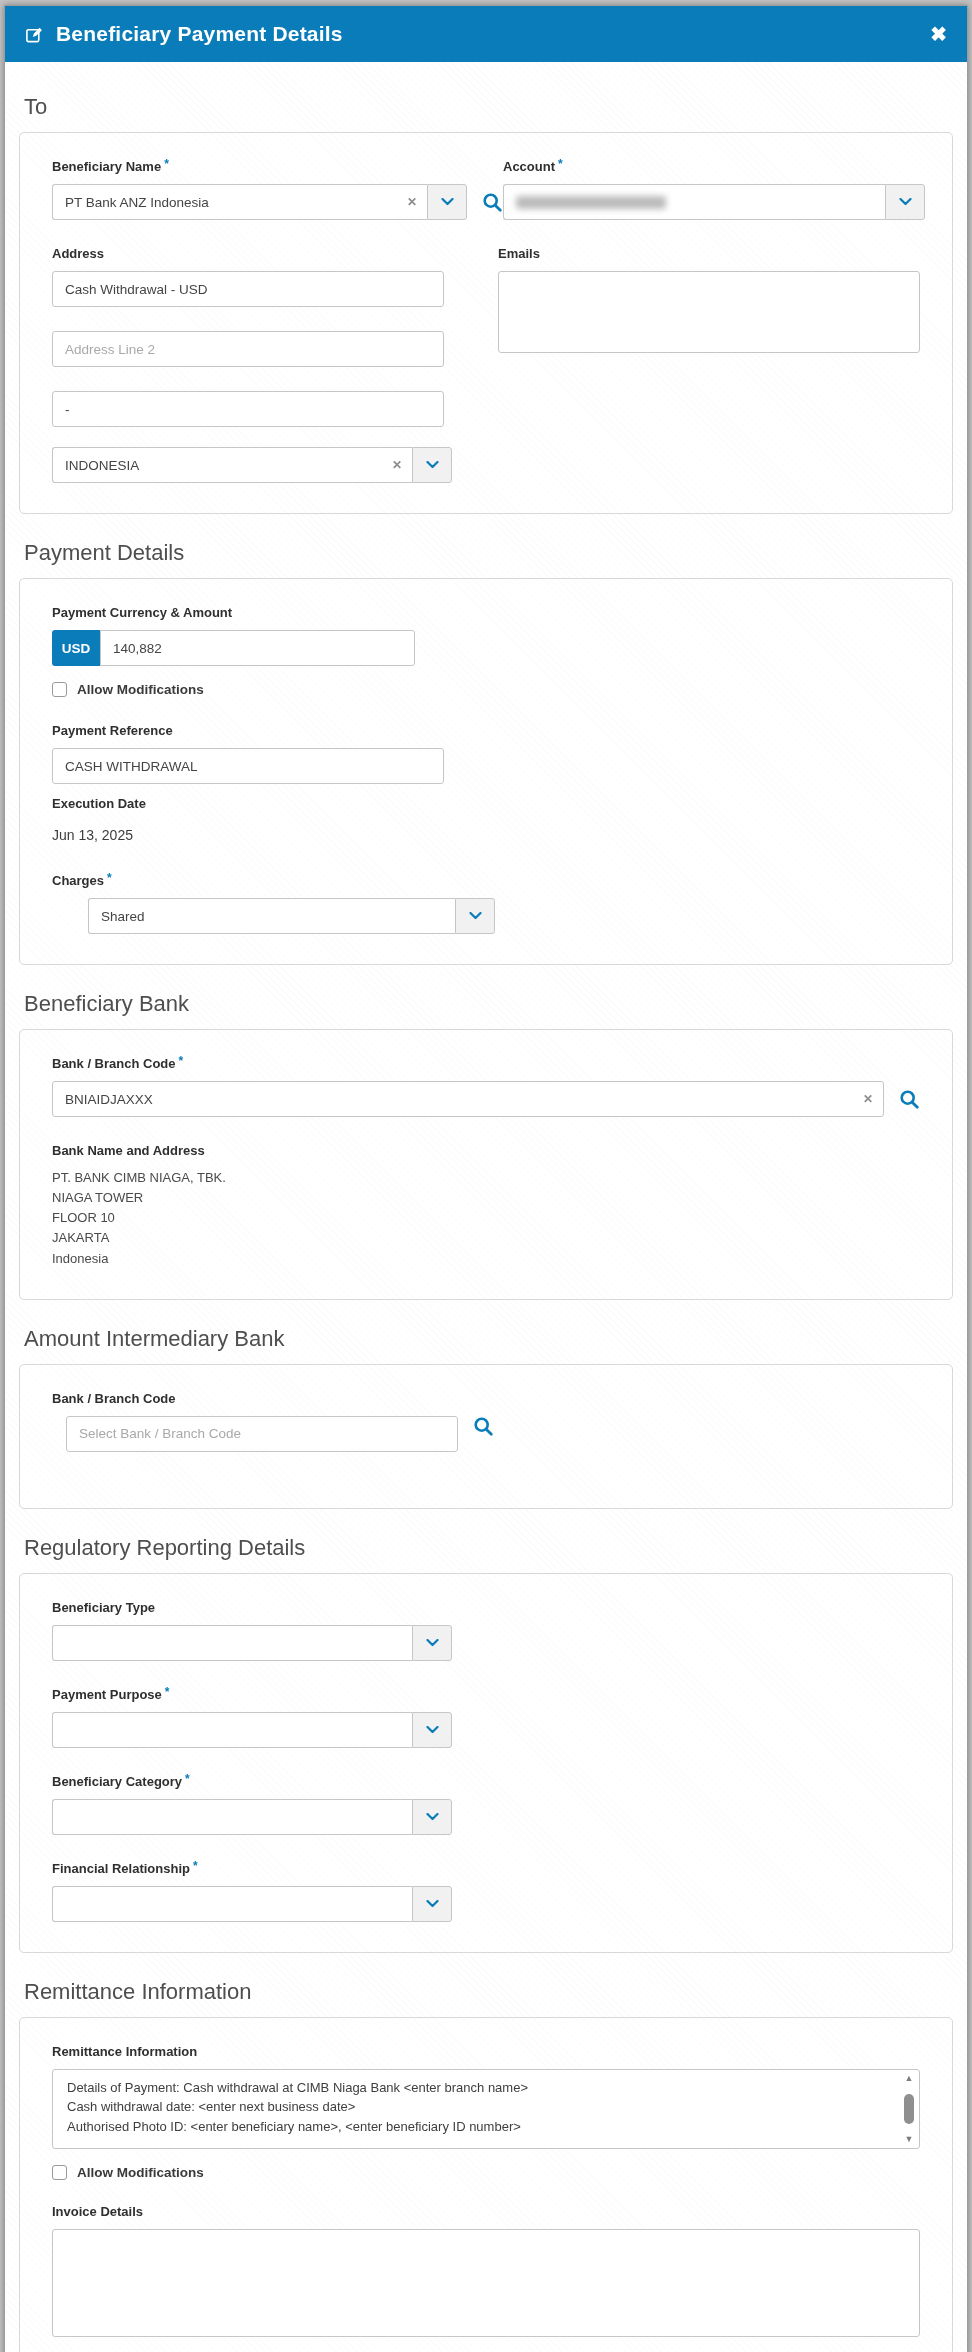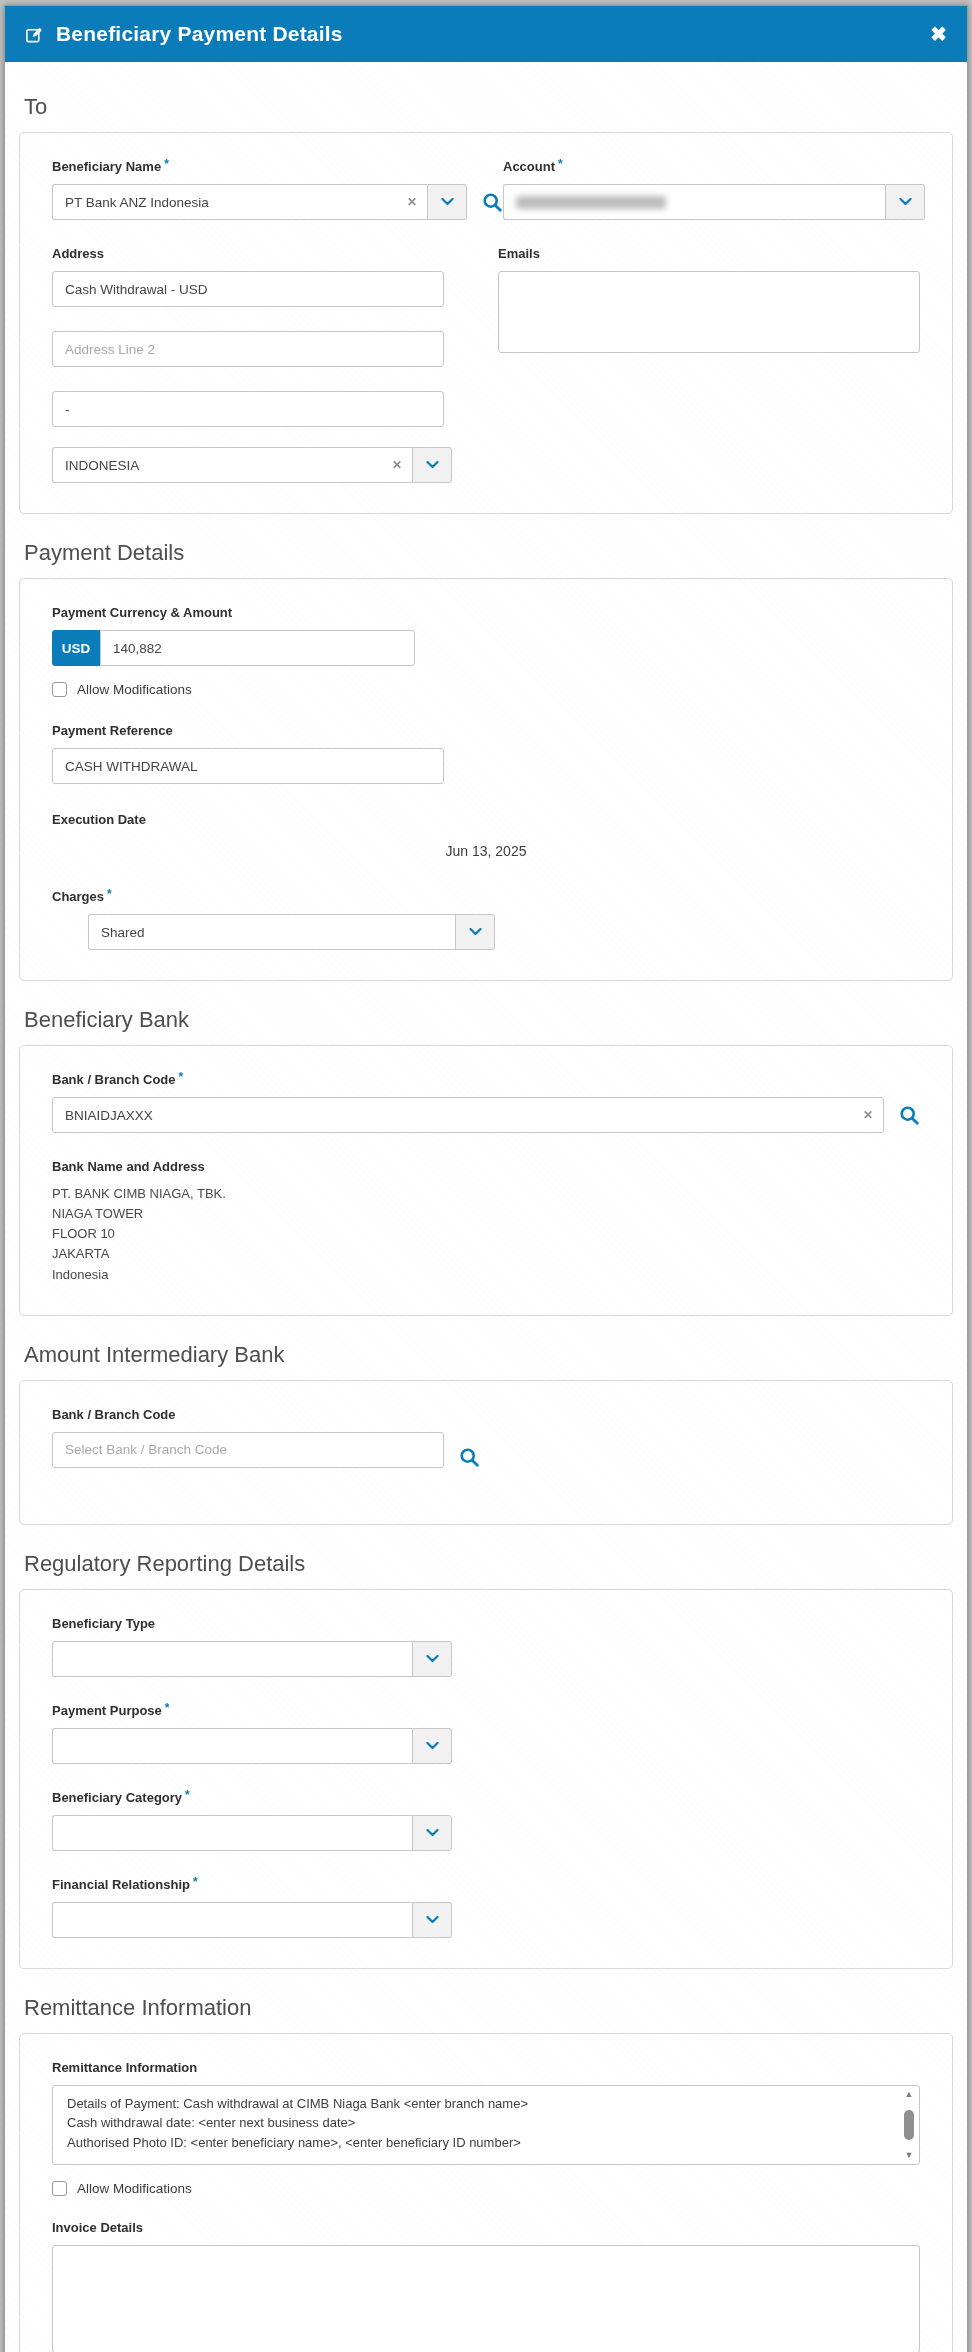--- a/index.html
+++ b/index.html
@@ -48,21 +48,21 @@
     font-size:13.5px; color:#444;
   }
   .combo-text { flex:1 1 auto; white-space:nowrap; overflow:hidden; }
   .clear-x { color:#8c8c8c; font-size:12px; font-weight:bold; cursor:pointer; padding-left:8px; }
   .combo-btn {
     width:40px; background:#f1f1f1; border:1px solid #c6c6c6; border-radius:0 3px 3px 0;
     display:flex; align-items:center; justify-content:center; cursor:pointer; height:36px;
   }
   .search-btn { margin-left:15px; display:flex; align-items:center; cursor:pointer; }
 
-  .cb-row { display:flex; align-items:center; gap:10px; margin-top:16px; }
+  .cb-row { display:flex; align-items:center; gap:10px; margin-top:16px;font-weight:bold; }
   .cb { width:15px; height:15px; border:1px solid #9a9a9a; border-radius:3px; background:#fff; display:inline-block; cursor:pointer; }
   .cb-lbl { font-size:13.5px; color:#3a3a3a; }
 
   .amt-group { display:flex; width:363px; }
   .cur-badge { width:48px; background:#0a7cb9; color:#fff; font-size:13.5px; font-weight:bold;
     display:flex; align-items:center; justify-content:center; border-radius:3px 0 0 3px; }
   .amt-group input { flex:1; border-radius:0 3px 3px 0; }
 
   .static-val { font-size:14px; color:#3d3d3d; }
   .addr-lines { font-size:13px; color:#4a4a4a; line-height:1.55; }
@@ -193,21 +193,21 @@
         <span class="cb-lbl">Allow Modifications</span>
       </div>
 
       <div style="margin-top:26px;">
         <div class="lbl">
             <span>Payment Reference</span>
           </div>
         <input type="text" style="width: 392px;" value="CASH WITHDRAWAL">
       </div>
 
-      <div style="margin-top:28px;text-align:center;">
+      <div style="margin-top:12px;">
         <div class="lbl">
             <span>Execution Date</span>
           </div>
         <div class="static-val" style="margin-top:16px;">Jun 13, 2025</div>
       </div>
 
       <div style="margin-top:30px;">
         <div class="lbl">
           <span>Charges</span>
             <span class="req">*</span>
@@ -256,21 +256,21 @@
           <div>Indonesia</div>
         </div>
       </div>
     </div>
 
     <div class="sec-h">Amount Intermediary Bank</div>
     <div class="card">
       <div class="lbl">
           <span>Bank / Branch Code</span>
         </div>
-      <div style="display:flex; align-items:flex-end;">
+      <div style="display:flex; align-items:flex-start;margin-left:14px;">
         <input type="text" style="width: 392px;" placeholder="Select Bank / Branch Code">
         <span class="search-btn">
           <svg width="21" height="21" viewBox="0 0 21 21">
               <circle cx="8.7" cy="8.7" r="6" fill="none" stroke="#0a7cb9" stroke-width="2.6"></circle>
               <line x1="13.2" y1="13.2" x2="18.3" y2="18.3" stroke="#0a7cb9" stroke-width="2.8" stroke-linecap="round"></line>
             </svg>
         </span>
       </div>
       <div style="height:26px;"></div>
     </div>

